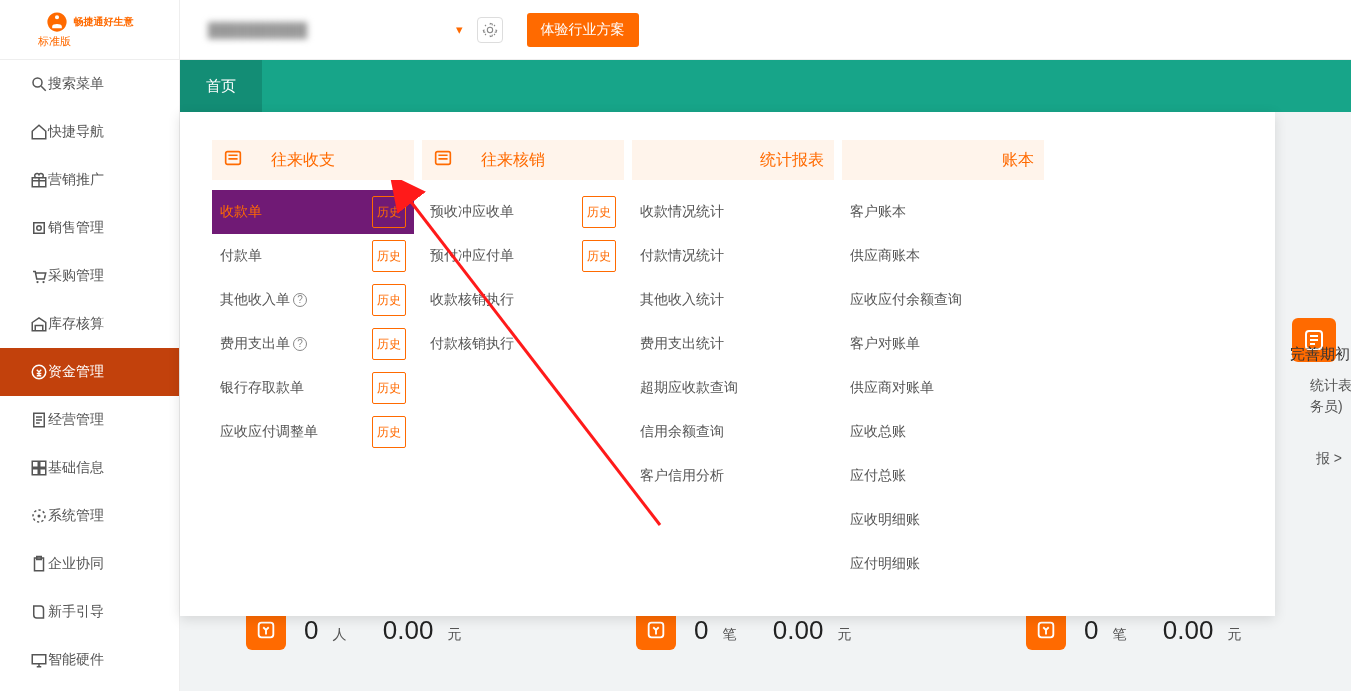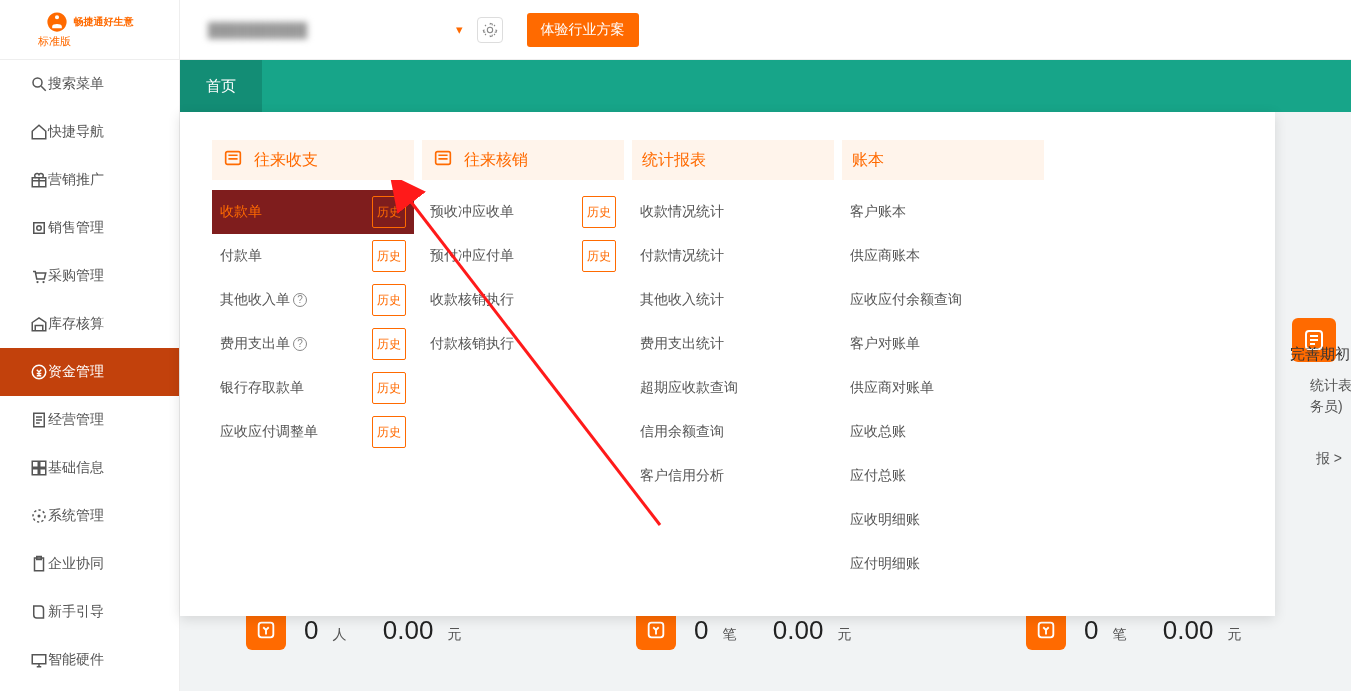--- a/index.html
+++ b/index.html
@@ -79,30 +79,30 @@
     .flyout {
       position:absolute; top: 112px; left: 180px;
       width: 1095px; height: 504px;
       background:#fff; box-shadow: 0 3px 12px rgba(0,0,0,.12);
       z-index: 30; padding: 28px 20px 20px 32px;
       display: flex; gap: 8px;
     }
     .fcol { width: 202px; display:flex; flex-direction:column; }
     .fcol-header {
       height: 40px; background:#fff4eb; display:flex; align-items:center;
-      gap: 10px; padding: 0 10px; color:#ff6a00; font-size:16px; font-weight:500;
-    }
-    .fcol-header.center { justify-content:flex-start; }
+      gap: 27px; padding: 0 10px; color:#ff6a00; font-size:16px; font-weight:500;
+    }
+    .fcol-header.center { justify-content:flex-end; }
     .fcol-header svg { width:22px;height:22px; }
     .flist { padding-top: 10px; }
     .fitem {
       height: 44px; display:flex; align-items:center; justify-content:space-between;
       padding: 0 8px; font-size:14px; color:#555; cursor:pointer;
     }
-    .fitem.active { background:#7f1d1d; color:#ff6a00;font-family:Liberation Serif, serif; }
+    .fitem.active { background:#701a75; color:#ff6a00;font-family:Liberation Serif, serif; }
     .fitem-label { display:flex; align-items:center; gap:3px; }
     .help-badge {
       display:inline-flex; width:14px; height:14px; border:1px solid #888;
       border-radius:50%; font-size:10px; align-items:center; justify-content:center;
       color:#888; line-height:1;
     }
     .hist-badge {
       border:1px solid #ff6a00; color:#ff6a00; font-size:12px;
       padding: 8px 4px; border-radius:2px; line-height:1.2;text-align:center;
     }

